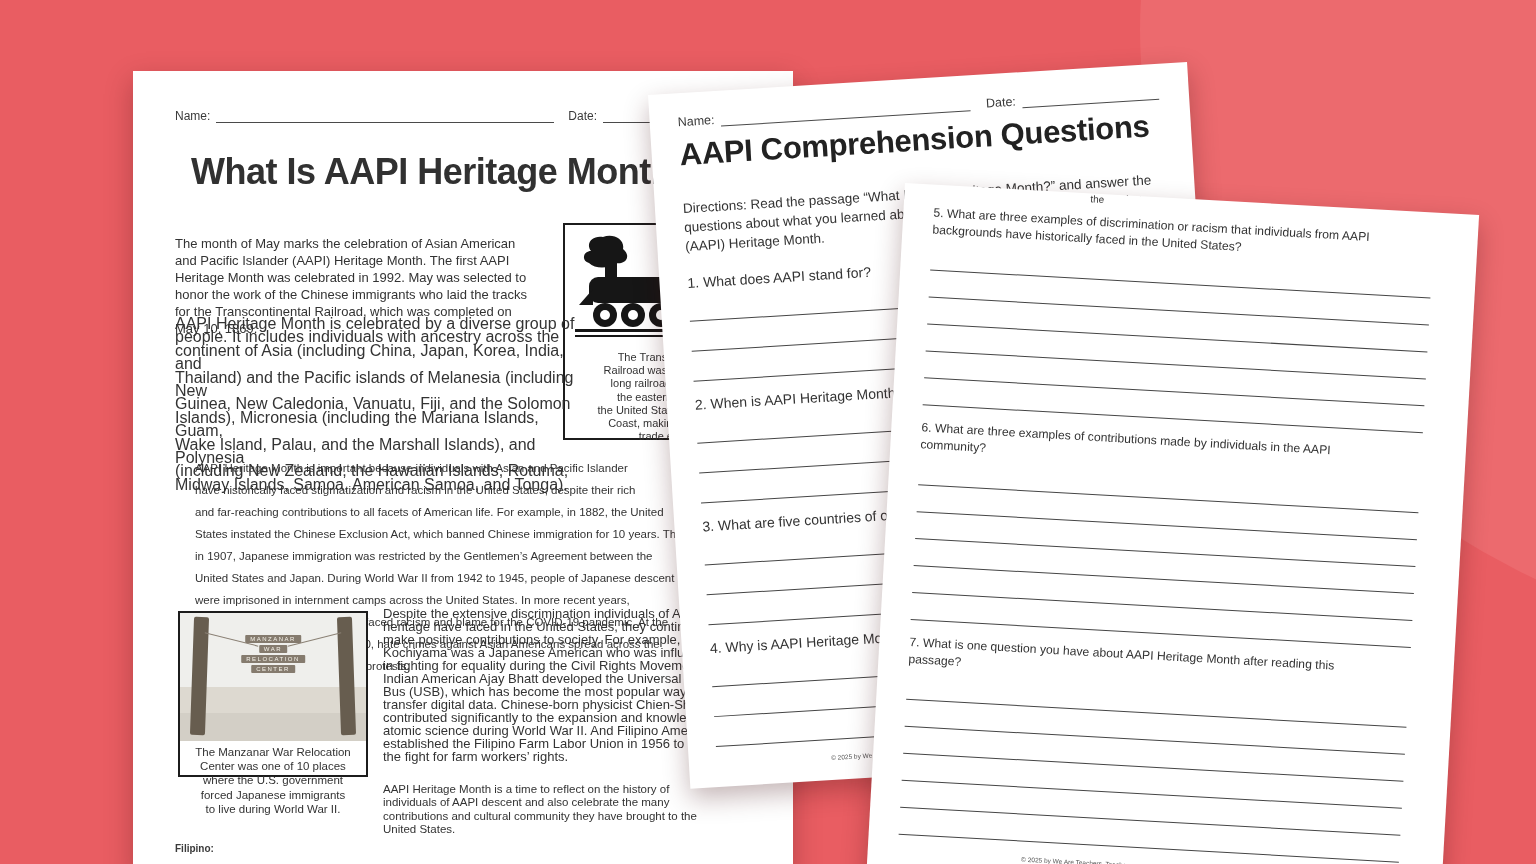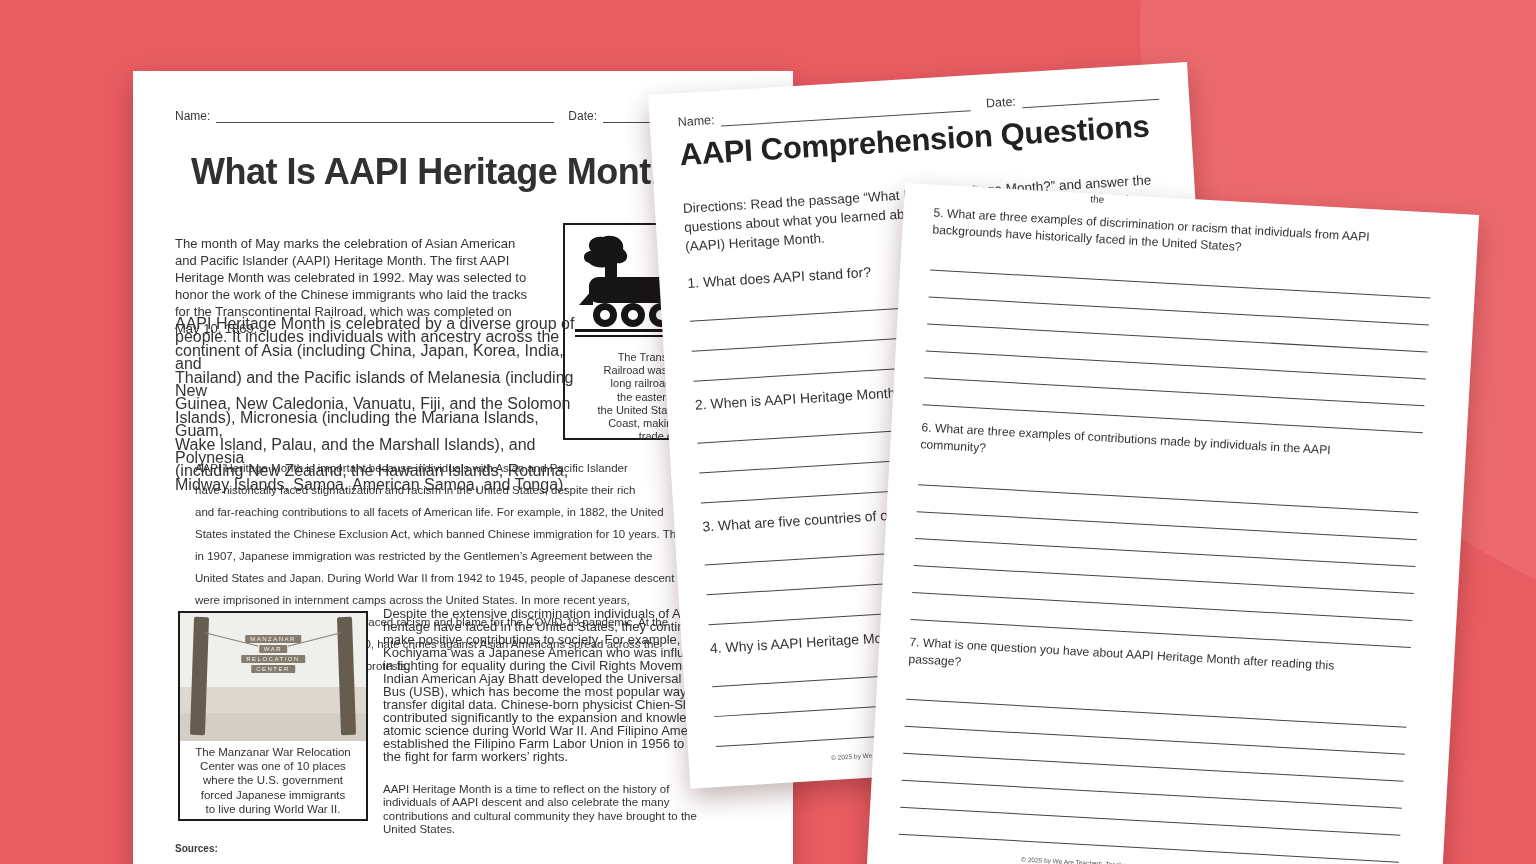--- a/index.html
+++ b/index.html
@@ -42,21 +42,21 @@
   .p1c{left:42px;top:386px;width:615px;font-size:11.5px;line-height:22px;margin-left:20px;}
   .p1d{left:250px;top:536px;width:360px;font-size:13px;line-height:13px;}
   .p1e{left:250px;top:712px;width:360px;font-size:11.5px;line-height:13.4px;}
   .p1-sources{position:absolute;left:42px;top:772px;font-size:10px;font-weight:700;color:#3a3a3a;}
 
   .imgbox{position:absolute;border:2px solid #1c1c1c;background:#fff;box-sizing:border-box;}
   .trainbox{left:430px;top:152px;width:228px;height:217px;}
   .trainbox svg{display:block;margin:6px 0 0 10px;}
   .caption{white-space:pre-line;text-align:center;color:#333;}
   .train-cap{width:208px;font-size:11px;line-height:13.2px;margin-top:2px;}
-  .manzbox{left:45px;top:540px;width:190px;height:210px;}
+  .manzbox{left:45px;top:540px;width:190px;height:166px;}
   .photo{position:relative;width:100%;height:128px;overflow:hidden;
          background:linear-gradient(#efefec 0 58%,#ddd9d0 58% 78%,#d3cfc6 78%);}
   .post{position:absolute;top:4px;bottom:6px;width:15px;background:#675d4f;border-radius:2px;}
   .post.left{left:12px;transform:rotate(2deg);}
   .post.right{right:12px;transform:rotate(-2deg);}
   .rope{position:absolute;height:1px;background:#8a8074;width:55px;top:26px;}
   .rope.rl{left:24px;transform:rotate(14deg);}
   .rope.rr{right:24px;transform:rotate(-14deg);}
   .sign{position:absolute;left:50%;top:22px;transform:translateX(-50%);
         display:flex;flex-direction:column;align-items:center;gap:2px;}
@@ -186,21 +186,21 @@
 Bus (USB), which has become the most popular way to
 transfer digital data. Chinese-born physicist Chien-Shiung Wu
 contributed significantly to the expansion and knowledge of
 atomic science during World War II. And Filipino American
 established the Filipino Farm Labor Union in 1956 to lead
 the fight for farm workers’ rights.</div>
     <div class="para p1e">AAPI Heritage Month is a time to reflect on the history of
 individuals of AAPI descent and also celebrate the many
 contributions and cultural community they have brought to the
 United States.</div>
-    <div class="p1-sources">Sources:</div>
+    <div class="p1-sources">Filipino:</div>
   </div>
 
   <div class="page page2">
     <div class="namerow2">
       <span class="nlabel">Name:</span>
       <span class="nline n3"></span>
       <span class="nlabel">Date:</span>
       <span class="nline n4"></span>
     </div>
 

